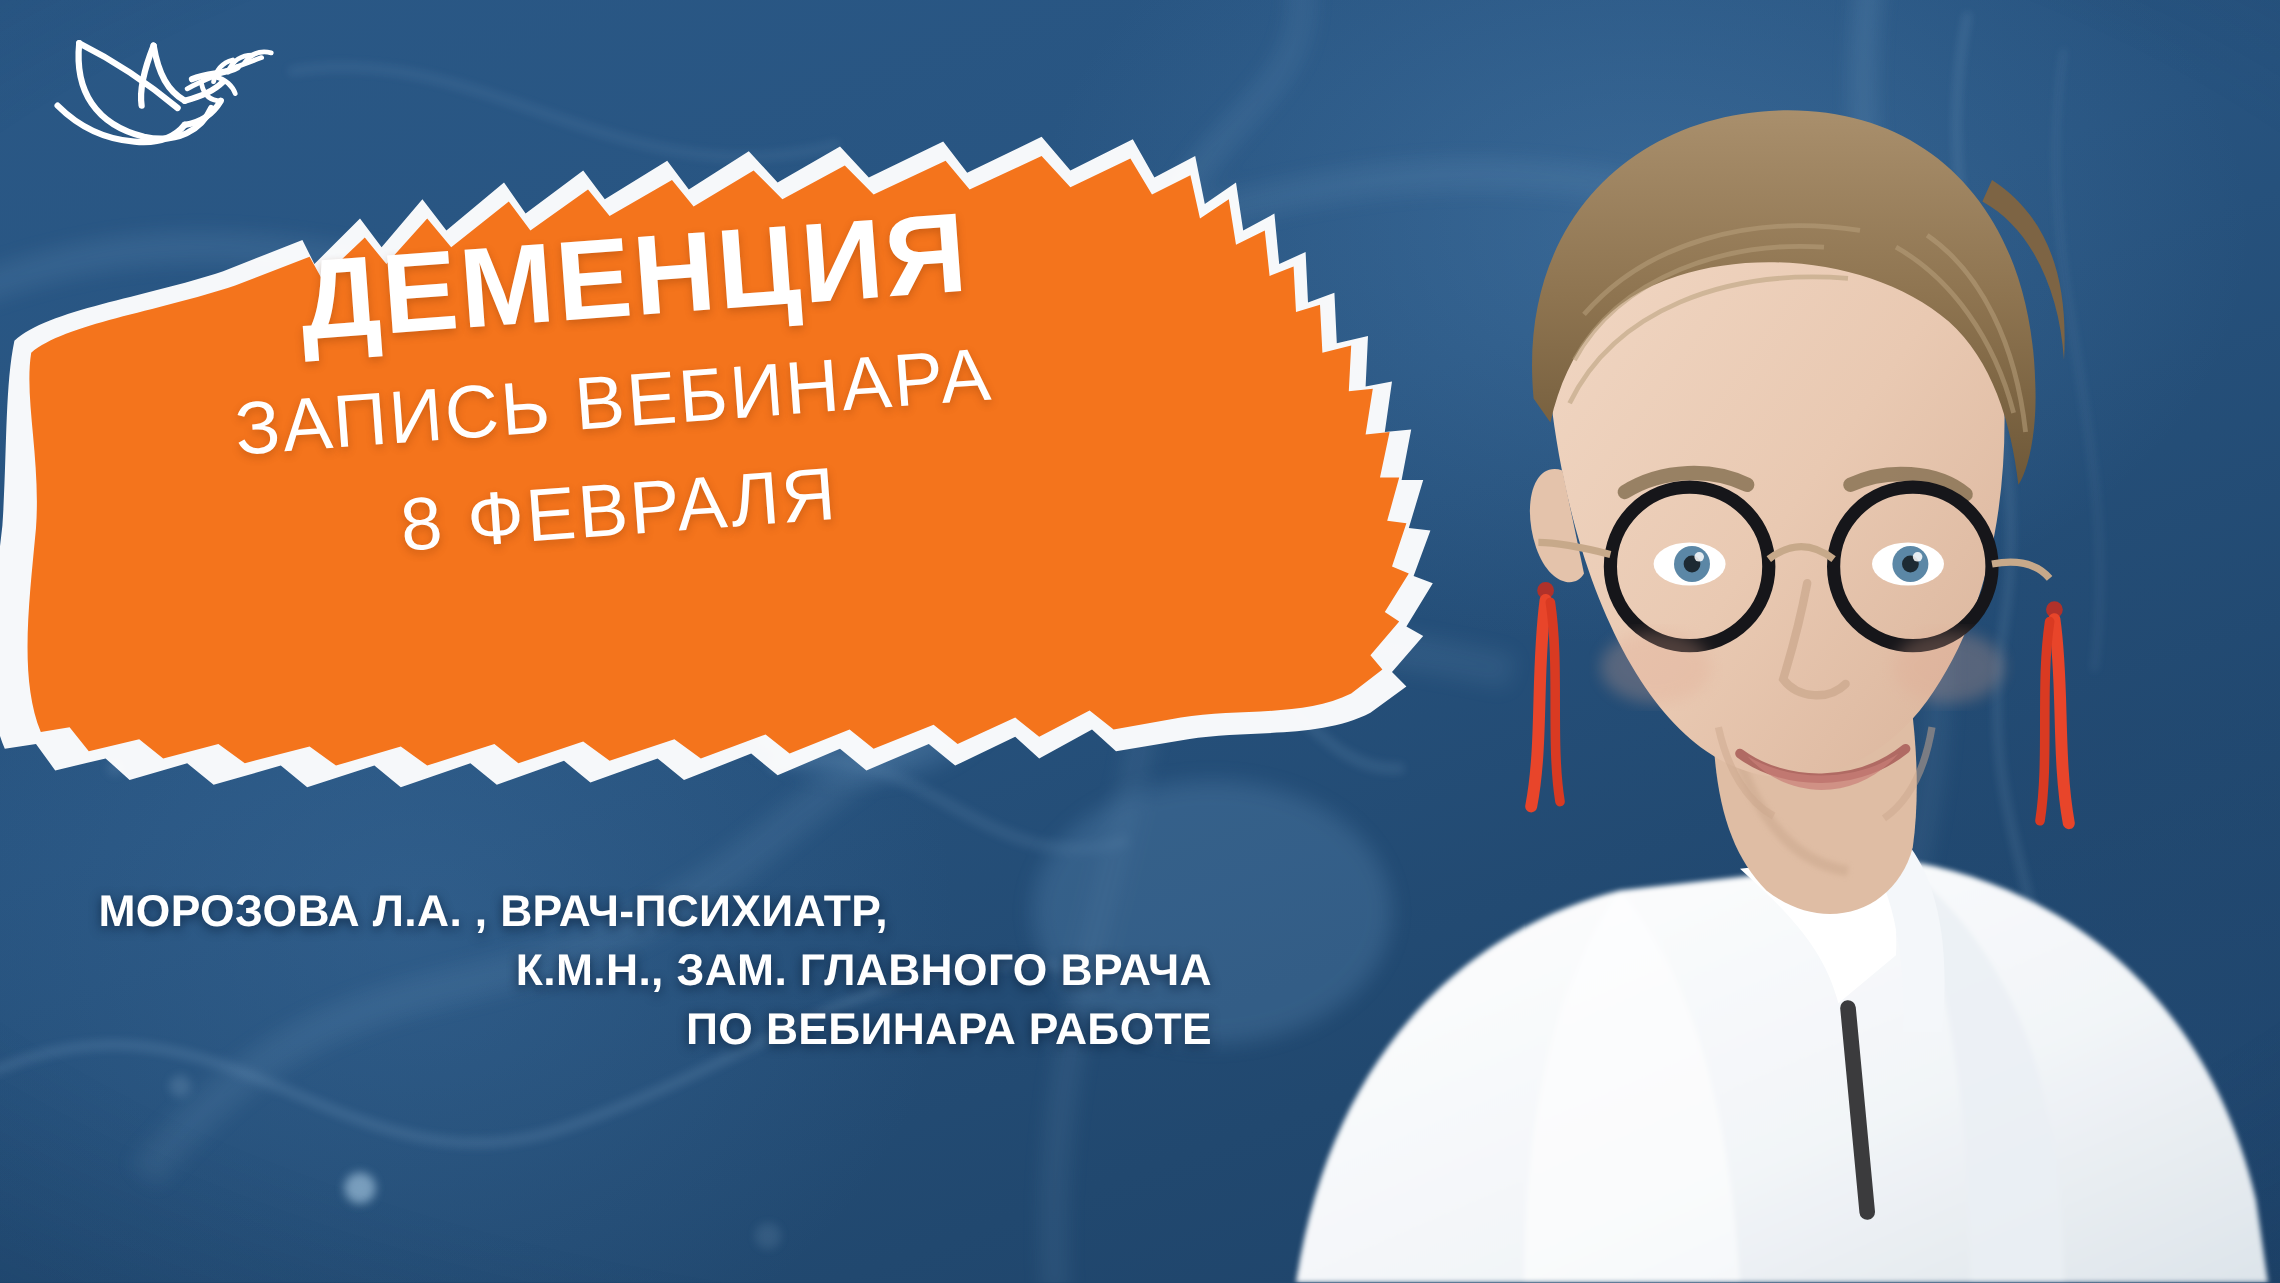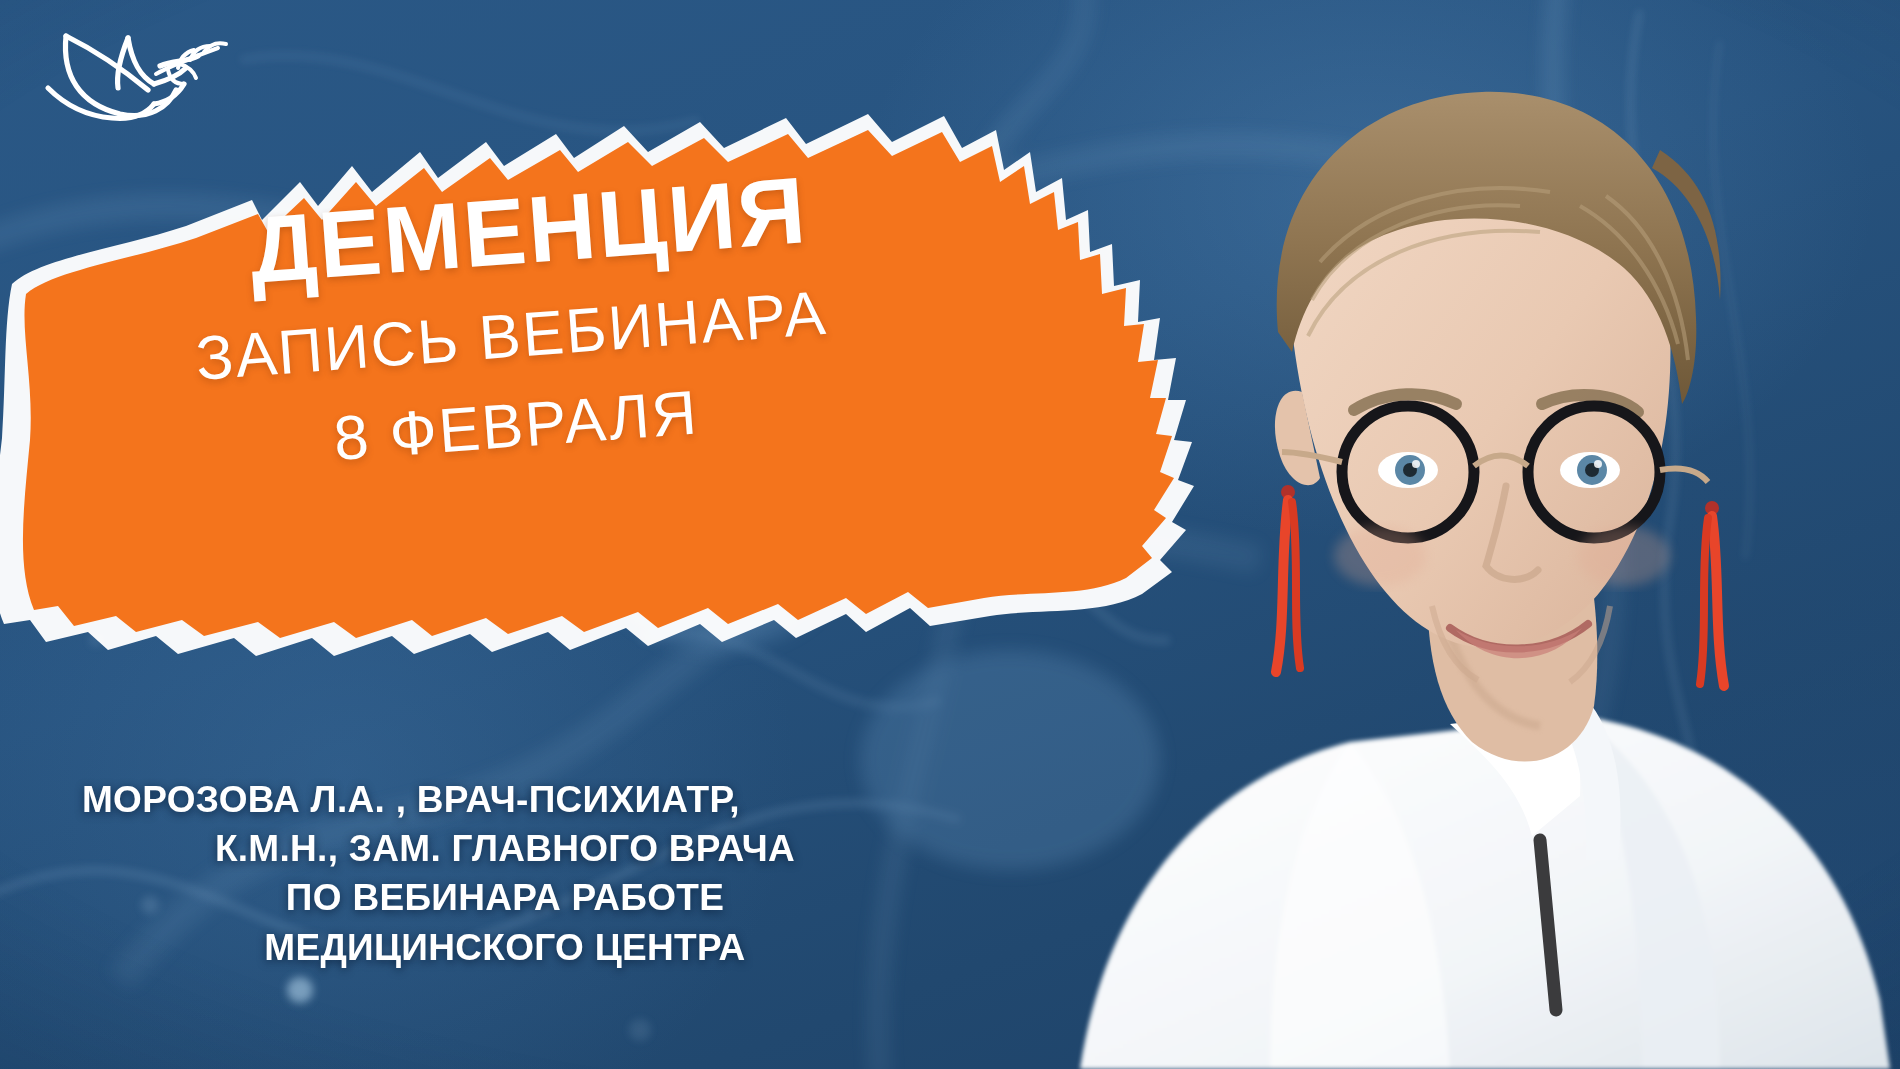--- a/index.html
+++ b/index.html
@@ -69,31 +69,31 @@
     left:184px; top:228px;
     font-size:62px;
     font-weight:400;
     letter-spacing:2px;
     transform:rotate(-4.2deg);
   }
 
   
   .credits{
     position:absolute;
-    left:0px; top:775px;
+    left:0px; top:735px;
     width:1010px;
     text-align:center;
     color:#ffffff;
     font-size:37px;
     font-weight:bold;
     line-height:1.33;
     letter-spacing:.3px;
     text-shadow:0 2px 9px rgba(8,30,56,.75);
   }
-  .credits .cl{display:block;}
+  .credits .cl{display:block;text-align:right;}
   .credits .cl-1{text-align:left; padding-left:82px;}
 
   
   .portrait{
     position:absolute;
     right:0; bottom:0;
     width:880px; height:1069px;
     overflow:hidden;
   }
   .portrait svg{position:absolute;right:0;bottom:0;width:880px;height:1069px;}
@@ -340,16 +340,15 @@
       </g>
 
       <rect x="0" y="0" width="120" height="1069" fill="#27537f" opacity=".0"></rect>
     </svg>
   </div>
 
   <div class="credits">
     <span class="cl cl-1">МОРОЗОВА Л.А. , ВРАЧ-ПСИХИАТР,</span>
     <span class="cl">К.М.Н., ЗАМ. ГЛАВНОГО ВРАЧА</span>
     <span class="cl">ПО ВЕБИНАРА РАБОТЕ</span>
-    <span class="cl">МЕДИЦИНСКОГО ЦЕНТРА</span>
   </div>
 
 </div>
 
 </body></html>

